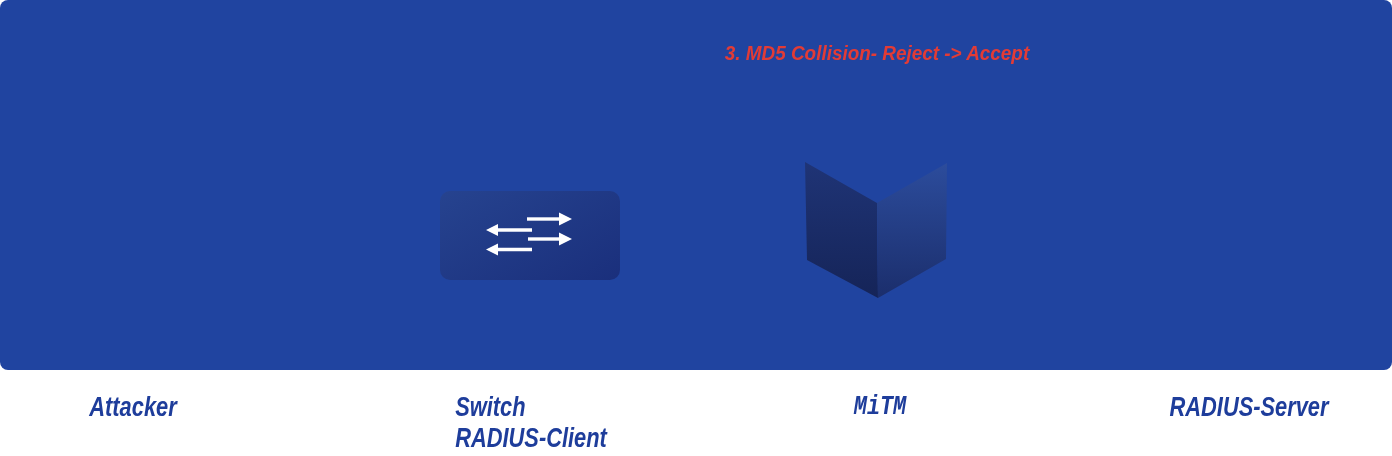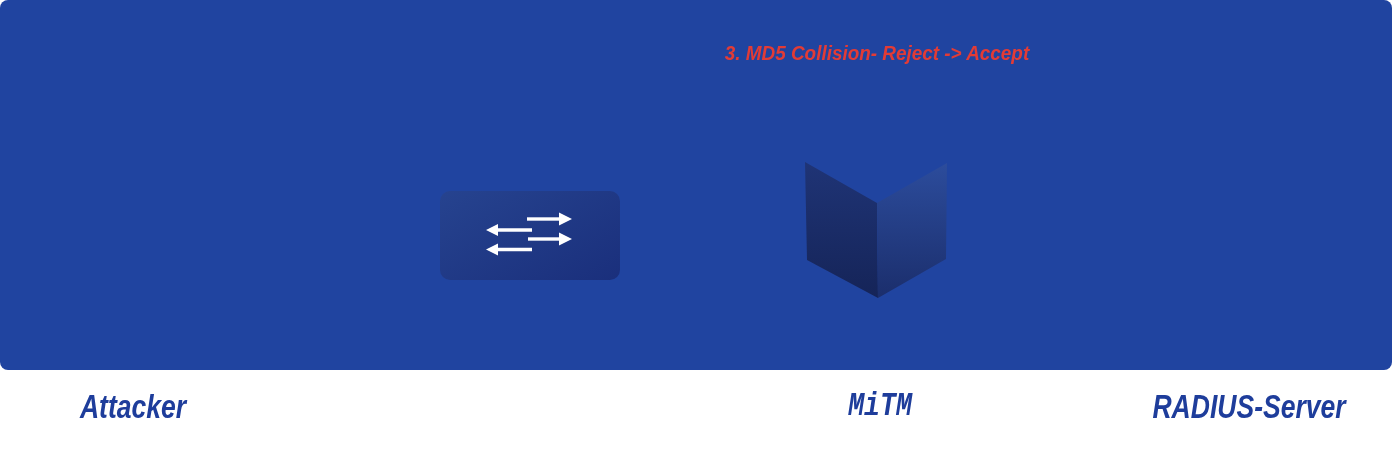--- a/index.html
+++ b/index.html
@@ -51,21 +51,21 @@
     position:absolute;left:800px;top:155px;
     width:152px;height:148px;
   }
   .mitm-icon svg{display:block;width:152px;height:148px;}
 
   
   .node-label{
     position:absolute;top:391px;
     transform:translateX(-50%);
     color:var(--label_blue);
-    font-size:34px;font-weight:bold;font-style:italic;
+    font-size:28px;font-weight:bold;font-style:italic;
     line-height:31px;text-align:left;white-space:nowrap;
   }
   .node-label .condense{display:inline-block;transform:scaleX(0.78);transform-origin:center;}
   .node-label .line{display:block;}
   #label-attacker{left:133px;}
   #label-switch{left:531px;}
   #label-mitm{left:880px;font-family:Liberation Mono, monospace;}
   #label-server{left:1249px;}
 </style>
 </head>
@@ -117,20 +117,26 @@
       <polygon points="77,48 147,8 146,104 78,143" fill="url(#mitmRight)"></polygon>
     </svg>
   </div>
 
   <div class="node-label" id="label-attacker">
     <span class="condense">
       <span class="line">Attacker</span>
     </span>
   </div>
 
+  <div class="node-label" id="label-switch">
+    <span class="condense">
+      <span class="line">Switch</span>
+      <span class="line">RADIUS-Client</span>
+    </span>
+  </div>
 
   <div class="node-label" id="label-mitm">
     <span class="condense">
       <span class="line">MiTM</span>
     </span>
   </div>
 
   <div class="node-label" id="label-server">
     <span class="condense">
       <span class="line">RADIUS-Server</span>

